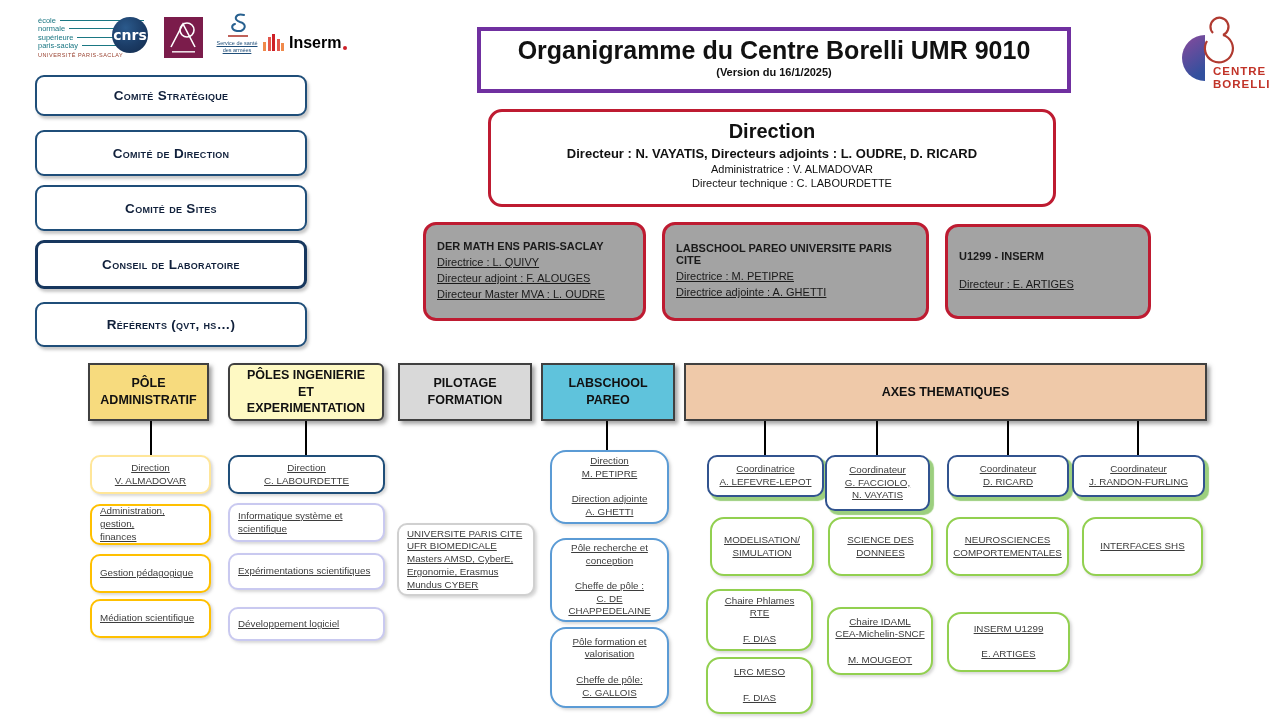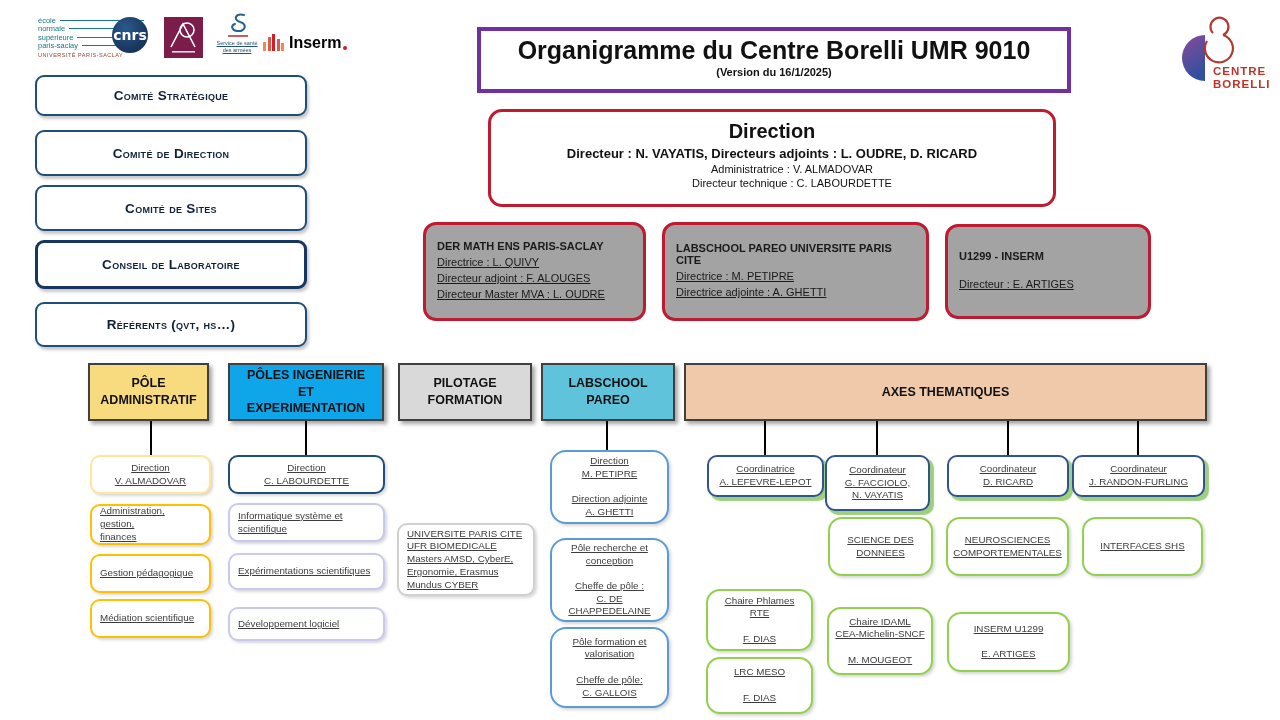--- a/index.html
+++ b/index.html
@@ -43,21 +43,21 @@
   .partner{border:3px solid #BE1B31;border-radius:13px;background:#a3a3a3;display:flex;flex-direction:column;
            justify-content:center;padding:8px 11px;}
   .partner .pt{font-weight:bold;font-size:11px;color:#1a1a1a;margin-bottom:3px;}
   .partner .pb{font-size:11px;color:#1a1a1a;line-height:1.45;}
 
   
   .hdr{border:2px solid #404040;display:flex;align-items:center;justify-content:center;text-align:center;
        font-weight:bold;font-size:12.5px;color:#111;line-height:1.35;padding:2px 8px;
        box-shadow:3px 3px 4px rgba(90,90,90,.55);}
   .hdr-admin{background:#F7DB7E;}
-  .hdr-ing{background:#0ea5e9;}
+  .hdr-ing{background:#fef9c3;border-radius:6px;}
   .hdr-pil{background:#D9D9D9;}
   .hdr-lab{background:#5FC3DC;}
   .hdr-axes{background:#EFC9A9;}
 
   
   .vline{width:2px;background:#000;}
 
   
   .sub{background:#fff;border:2px solid #ccc;border-radius:10px;font-size:9.8px;color:#3d3d3d;
        line-height:1.3;box-shadow:2px 2px 3px rgba(140,140,140,.35);}
@@ -283,20 +283,24 @@
   </div>
   <div class="abs sub ctr coord" style="left:947px;top:455px;width:122px;height:42px;">
     <div class="ml">Coordinateur
 D. RICARD</div>
   </div>
   <div class="abs sub ctr coord" style="left:1072px;top:455px;width:133px;height:42px;">
     <div class="ml">Coordinateur
 J. RANDON-FURLING</div>
   </div>
 
+  <div class="abs sub ctr b-green" style="left:710px;top:517px;width:104px;height:59px;">
+    <div class="ml">MODELISATION/
+SIMULATION</div>
+  </div>
   <div class="abs sub ctr b-green" style="left:828px;top:517px;width:105px;height:59px;">
     <div class="ml">SCIENCE DES
 DONNEES</div>
   </div>
   <div class="abs sub ctr b-green" style="left:946px;top:517px;width:123px;height:59px;">
     <div class="ml">NEUROSCIENCES
 COMPORTEMENTALES</div>
   </div>
   <div class="abs sub ctr b-green" style="left:1082px;top:517px;width:121px;height:59px;">
     <div class="ml">INTERFACES SHS</div>

